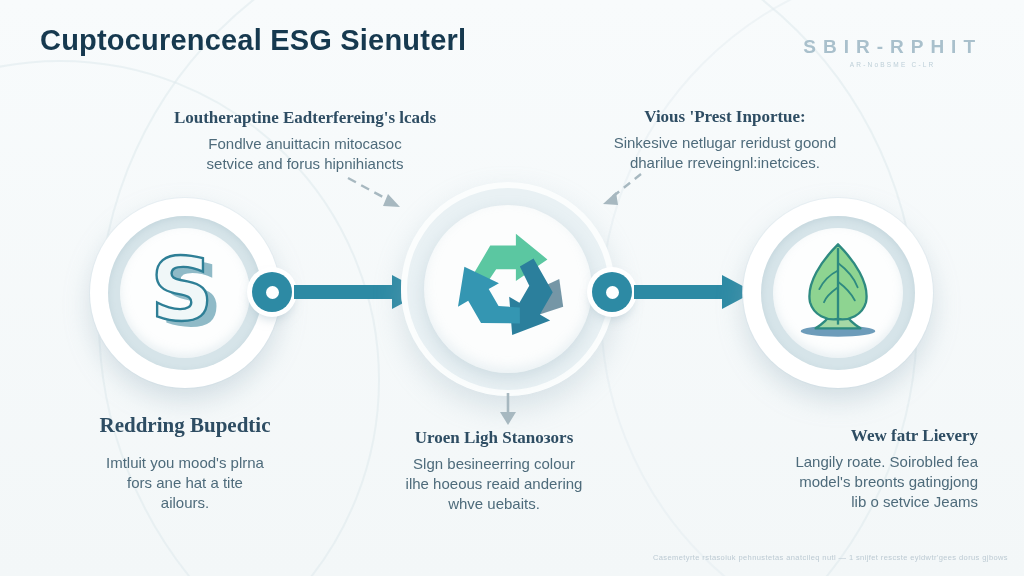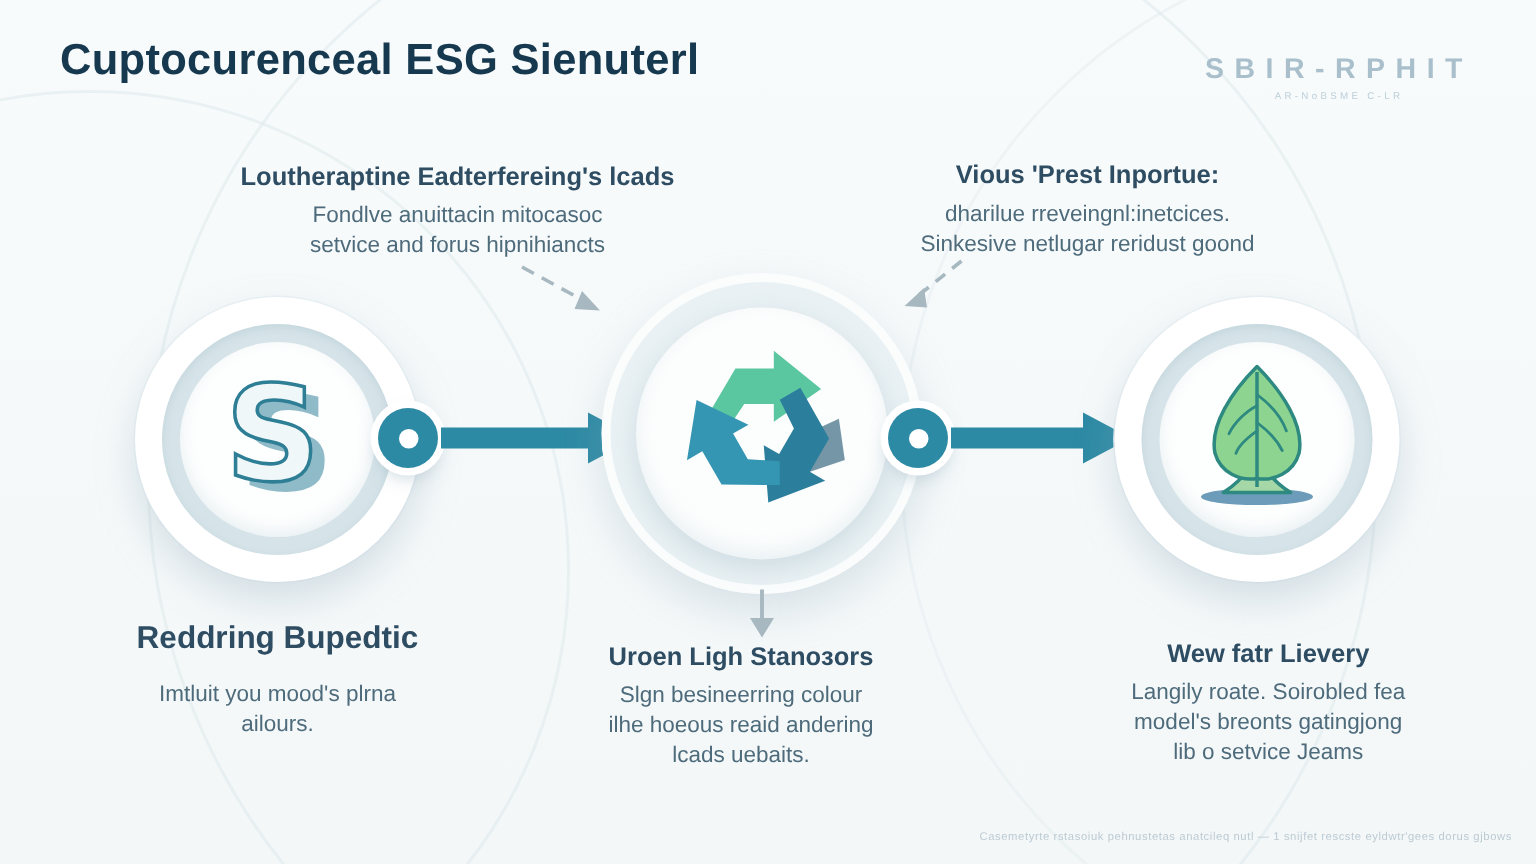--- a/index.html
+++ b/index.html
@@ -20,30 +20,30 @@
   .page-title {
     position:absolute; left:40px; top:24px;
     font-size:29px; font-weight:bold; color:#16394f; letter-spacing:.2px;
   }
 
   .brand { position:absolute; right:42px; top:36px; text-align:center; }
   .brand-name { font-size:19px; font-weight:bold; letter-spacing:7px; color:#a9c0cc; }
   .brand-tagline { margin-top:3px; font-size:6.5px; letter-spacing:2.2px; color:#bdcfd8; }
 
   .callout { position:absolute; text-align:center; }
-  .callout .heading { font-size:17px; font-weight:bold; color:#2e4d63; margin-bottom:6px; }
+  .callout .heading { font-size:17px; font-weight:bold; color:#2e4d63; margin-bottom:6px;font-family:Liberation Serif, serif; }
   .callout .line { font-size:15px; color:#4e6b7b; line-height:20px; }
 
   .callout.top-left  { left:130px; top:108px; width:350px; }
   .callout.top-right { left:550px; top:107px; width:350px; }
 
   .callout.bottom-left   { left:55px;  top:414px; width:260px; }
   .callout.bottom-left .heading { font-size:21px; line-height:23px; margin-bottom:16px; }
   .callout.bottom-center { left:369px; top:428px; width:250px; }
-  .callout.bottom-right  { left:713px; top:426px; width:265px; }
+  .callout.bottom-right  { left:713px; top:426px; width:265px;text-align:right; }
 
   
   .circle-outer {
     position:absolute; border-radius:50%; background:#ffffff;
     box-shadow:0 12px 26px rgba(150,176,190,.35), 0 0 0 1px rgba(235,242,245,.9);
     display:flex; align-items:center; justify-content:center;
   }
   .circle-mid {
     border-radius:50%; background:#d6e4e9;
     display:flex; align-items:center; justify-content:center;
@@ -106,22 +106,22 @@
   </div>
 
   <div class="callout top-left">
     <div class="heading">Loutheraptine Eadterfereing's lcads</div>
     <div class="line">Fondlve anuittacin mitocasoc</div>
     <div class="line">setvice and forus hipnihiancts</div>
   </div>
 
   <div class="callout top-right">
     <div class="heading">Vious 'Prest Inportue:</div>
+    <div class="line">Sinkesive netlugar reridust goond</div>
     <div class="line">dharilue rreveingnl:inetcices.</div>
-    <div class="line">Sinkesive netlugar reridust goond</div>
   </div>
 
   <div class="dashed-arrow d1">
     <svg width="66" height="46" viewBox="0 0 66 46">
       <line x1="6" y1="6" x2="50" y2="30" stroke="#a7b8c0" stroke-width="2.4" stroke-dasharray="9 6"></line>
       <polygon points="46,22 58,35 41,34" fill="#a7b8c0"></polygon>
     </svg>
   </div>
   <div class="dashed-arrow d2">
     <svg width="52" height="46" viewBox="0 0 52 46">
@@ -202,28 +202,29 @@
       <line x1="12" y1="1" x2="12" y2="21" stroke="#a7b8c0" stroke-width="2.6"></line>
       <polygon points="4,20 20,20 12,33" fill="#a7b8c0"></polygon>
     </svg>
   </div>
 
   <div class="callout bottom-left">
     <div class="heading">
       <div>Reddring Bupedtic</div>
     </div>
     <div class="line">Imtluit you mood's plrna</div>
+    <div class="line">fors ane hat a tite</div>
     <div class="line">ailours.</div>
   </div>
 
   <div class="callout bottom-center">
     <div class="heading">Uroen Ligh Stanoзors</div>
     <div class="line">Slgn besineerring colour</div>
     <div class="line">ilhe hoeous reaid andering</div>
-    <div class="line">lcads uebaits.</div>
+    <div class="line">whve uebaits.</div>
   </div>
 
   <div class="callout bottom-right">
     <div class="heading">Wew fatr Lievery</div>
     <div class="line">Langily roate. Soirobled fea</div>
     <div class="line">model's breonts gatingjong</div>
     <div class="line">lib o setvice Jeams</div>
   </div>
 
   <div class="footer-note">Casemetyrte rstasoiuk pehnustetas anatcileq nutl  —  1 snijfet rescste eyldwtr'gees dorus gjbows</div>

